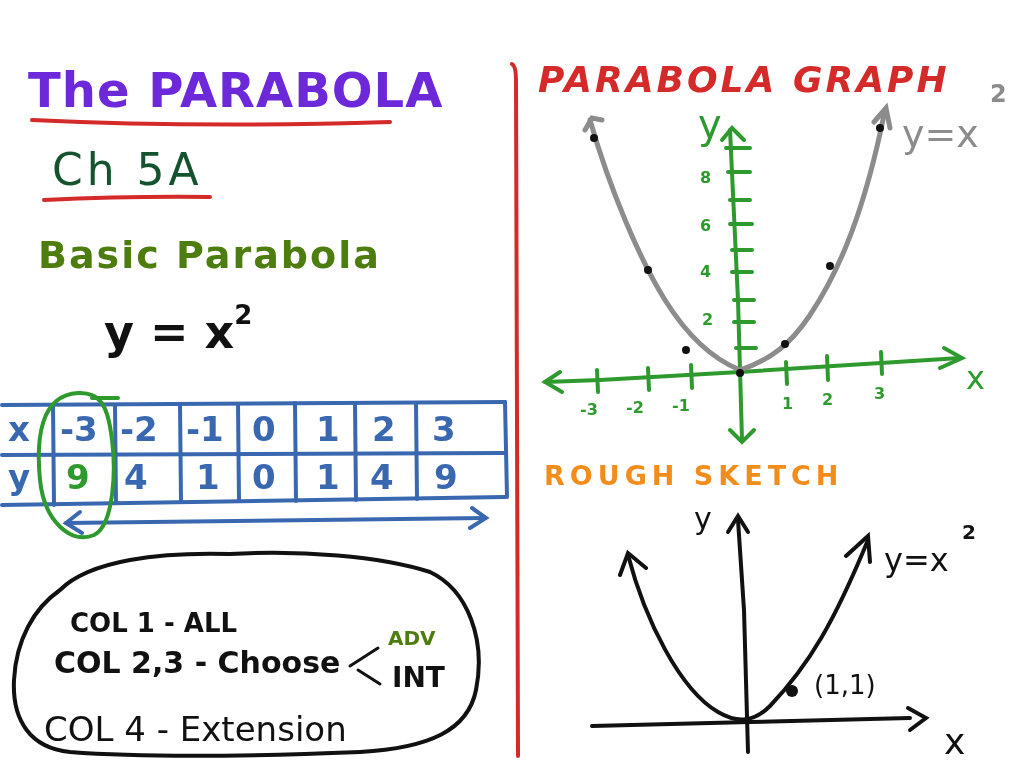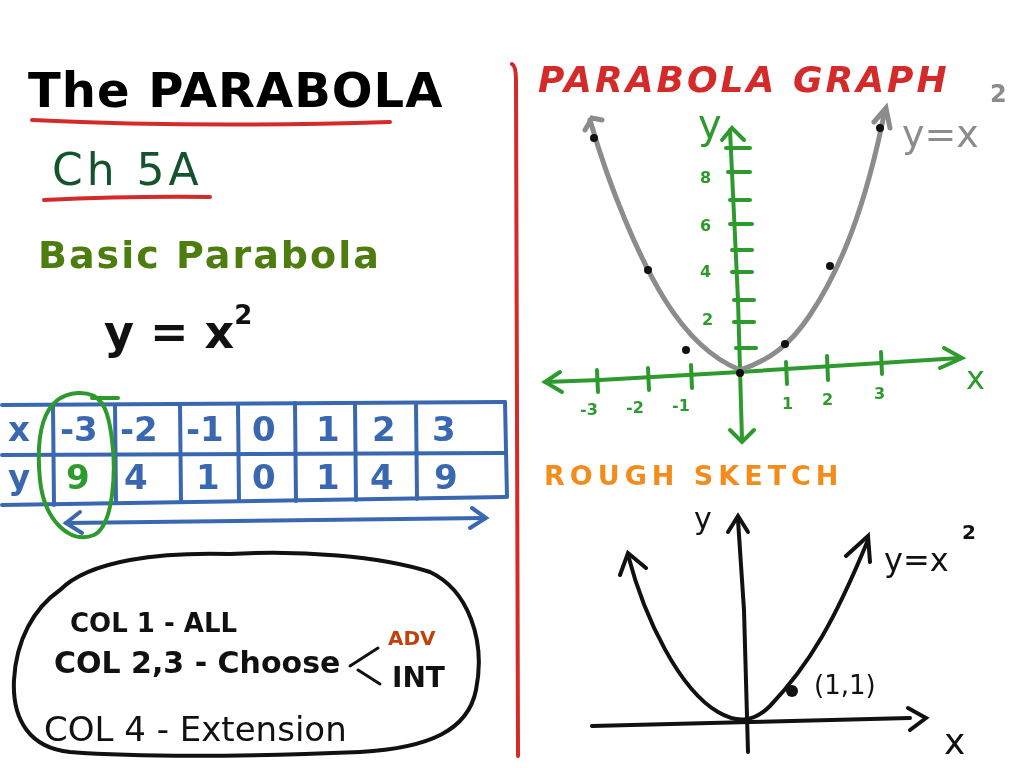--- a/index.html
+++ b/index.html
@@ -84,21 +84,21 @@
     <path d="M592,726 L750,722 L910,718"></path>
     <path d="M908,708 L926,718 L910,730"></path>
     <path d="M738,520 L744,610 L748,752"></path>
     <path d="M728,532 L738,516 L748,532"></path>
   </g>
   <path d="M628,555 C645,620 680,690 718,712 C735,722 752,724 770,706 C810,664 835,620 868,540" stroke="#111" stroke-width="4" fill="none" stroke-linecap="round"></path>
   <path d="M620,575 L628,553 L646,568 M846,556 L868,536 L870,562" stroke="#111" stroke-width="4" fill="none" stroke-linecap="round"></path>
   <circle cx="792" cy="691" r="6" fill="#111"></circle>
 </svg>
 
-<div class="txt hand" style="left:28px; top:66px; font-size:48px; color:#000000; letter-spacing:1px;">The PARABOLA</div>
+<div class="txt hand" style="left:28px; top:66px; font-size:48px; color:#6d28d9; letter-spacing:1px;">The PARABOLA</div>
 <div class="txt hand" style="left:52px; top:148px; font-size:44px; color:#14532d; font-weight:normal; letter-spacing:4px;">Ch 5A</div>
 <div class="txt hand" style="left:38px; top:236px; font-size:38px; color:#4d7c0f; letter-spacing:2px;">Basic Parabola</div>
 <div style="position:absolute; left:104px; top:300px;">
   <span class="hand" style="font-size:46px; color:#111;">y = x</span><sup class="hand" style="font-size:26px; color:#111; vertical-align:24px;">2</sup>
 </div>
 
 <div class="txt hand" style="left:8px; top:412px; font-size:34px; color:#3a68b0;">x</div>
 <div class="txt hand" style="left:8px; top:460px; font-size:34px; color:#3a68b0;">y</div>
 
 <div>
@@ -115,21 +115,21 @@
   <div class="txt hand" style="left:124px; top:460px; font-size:34px; color:#3a68b0;">4</div>
   <div class="txt hand" style="left:196px; top:460px; font-size:34px; color:#3a68b0;">1</div>
   <div class="txt hand" style="left:252px; top:460px; font-size:34px; color:#3a68b0;">0</div>
   <div class="txt hand" style="left:316px; top:460px; font-size:34px; color:#3a68b0;">1</div>
   <div class="txt hand" style="left:370px; top:460px; font-size:34px; color:#3a68b0;">4</div>
   <div class="txt hand" style="left:434px; top:460px; font-size:34px; color:#3a68b0;">9</div>
 </div>
 
 <div class="txt hand" style="left:70px; top:590px; font-size:26px; color:#111;margin-top:20px;">COL 1 - ALL</div>
 <div class="txt hand" style="left:54px; top:648px; font-size:30px; color:#111;">COL 2,3 - Choose</div>
-<div class="txt hand" style="left:388px; top:628px; font-size:20px; color:#c2410c;">ADV</div>
+<div class="txt hand" style="left:388px; top:628px; font-size:20px; color:#4d7c0f;">ADV</div>
 <div class="txt hand" style="left:392px; top:664px; font-size:28px; color:#111;">INT</div>
 <div class="txt hand" style="left:44px; top:712px; font-size:34px; color:#111; font-weight:normal;">COL 4 - Extension</div>
 
 <div class="txt hand" style="left:538px; top:62px; font-size:36px; color:#d42a2a; letter-spacing:3px; font-style:italic;">PARABOLA GRAPH</div>
 <div style="position:absolute; left:902px; top:112px;">
   <span class="hand" style="font-size:38px; color:#8c8c8c; font-weight:normal;">y=x</span>
 </div>
 <div class="txt hand" style="left:990px; top:82px; font-size:24px; color:#8c8c8c;">2</div>
 <div class="txt hand" style="left:698px; top:104px; font-size:40px; color:#2e9a2e; font-weight:normal;">y</div>
 <div class="txt hand" style="left:966px; top:362px; font-size:32px; color:#2e9a2e; font-weight:normal;">x</div>

